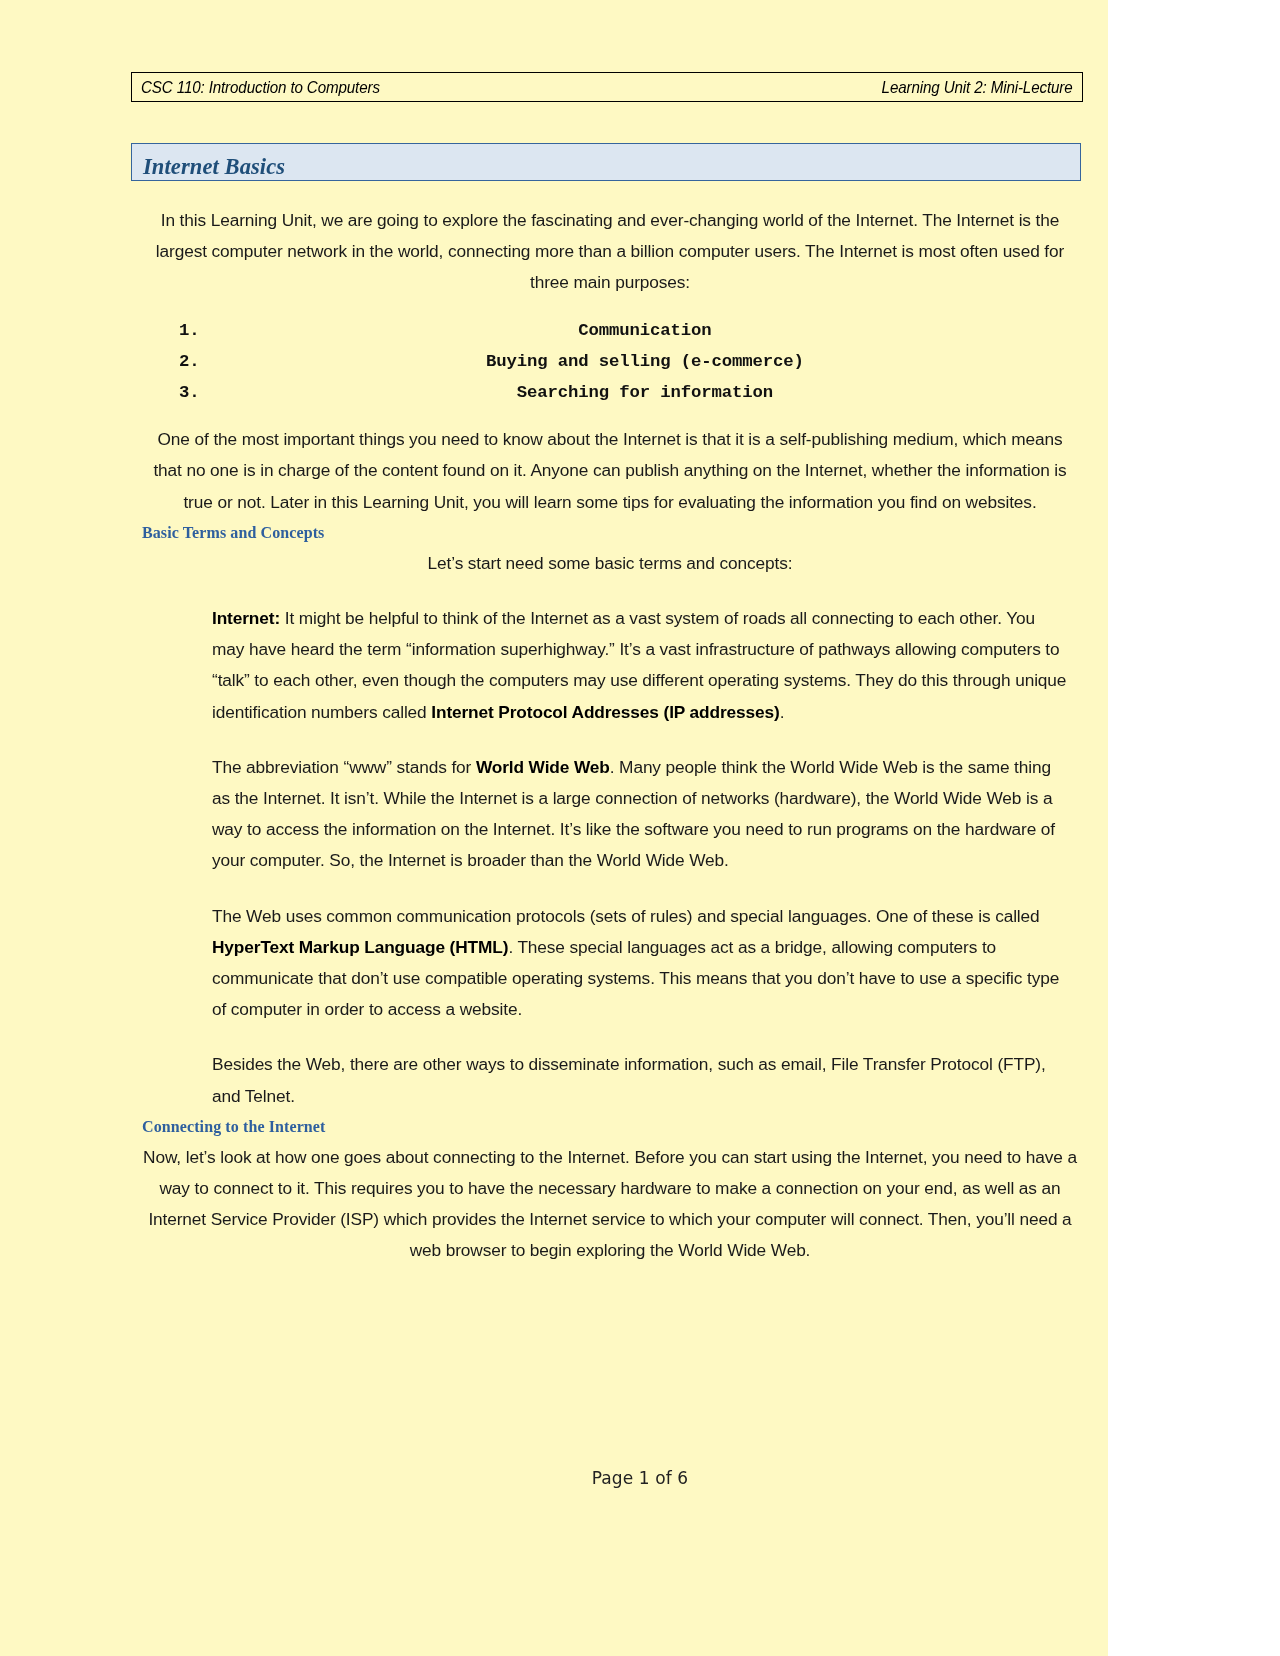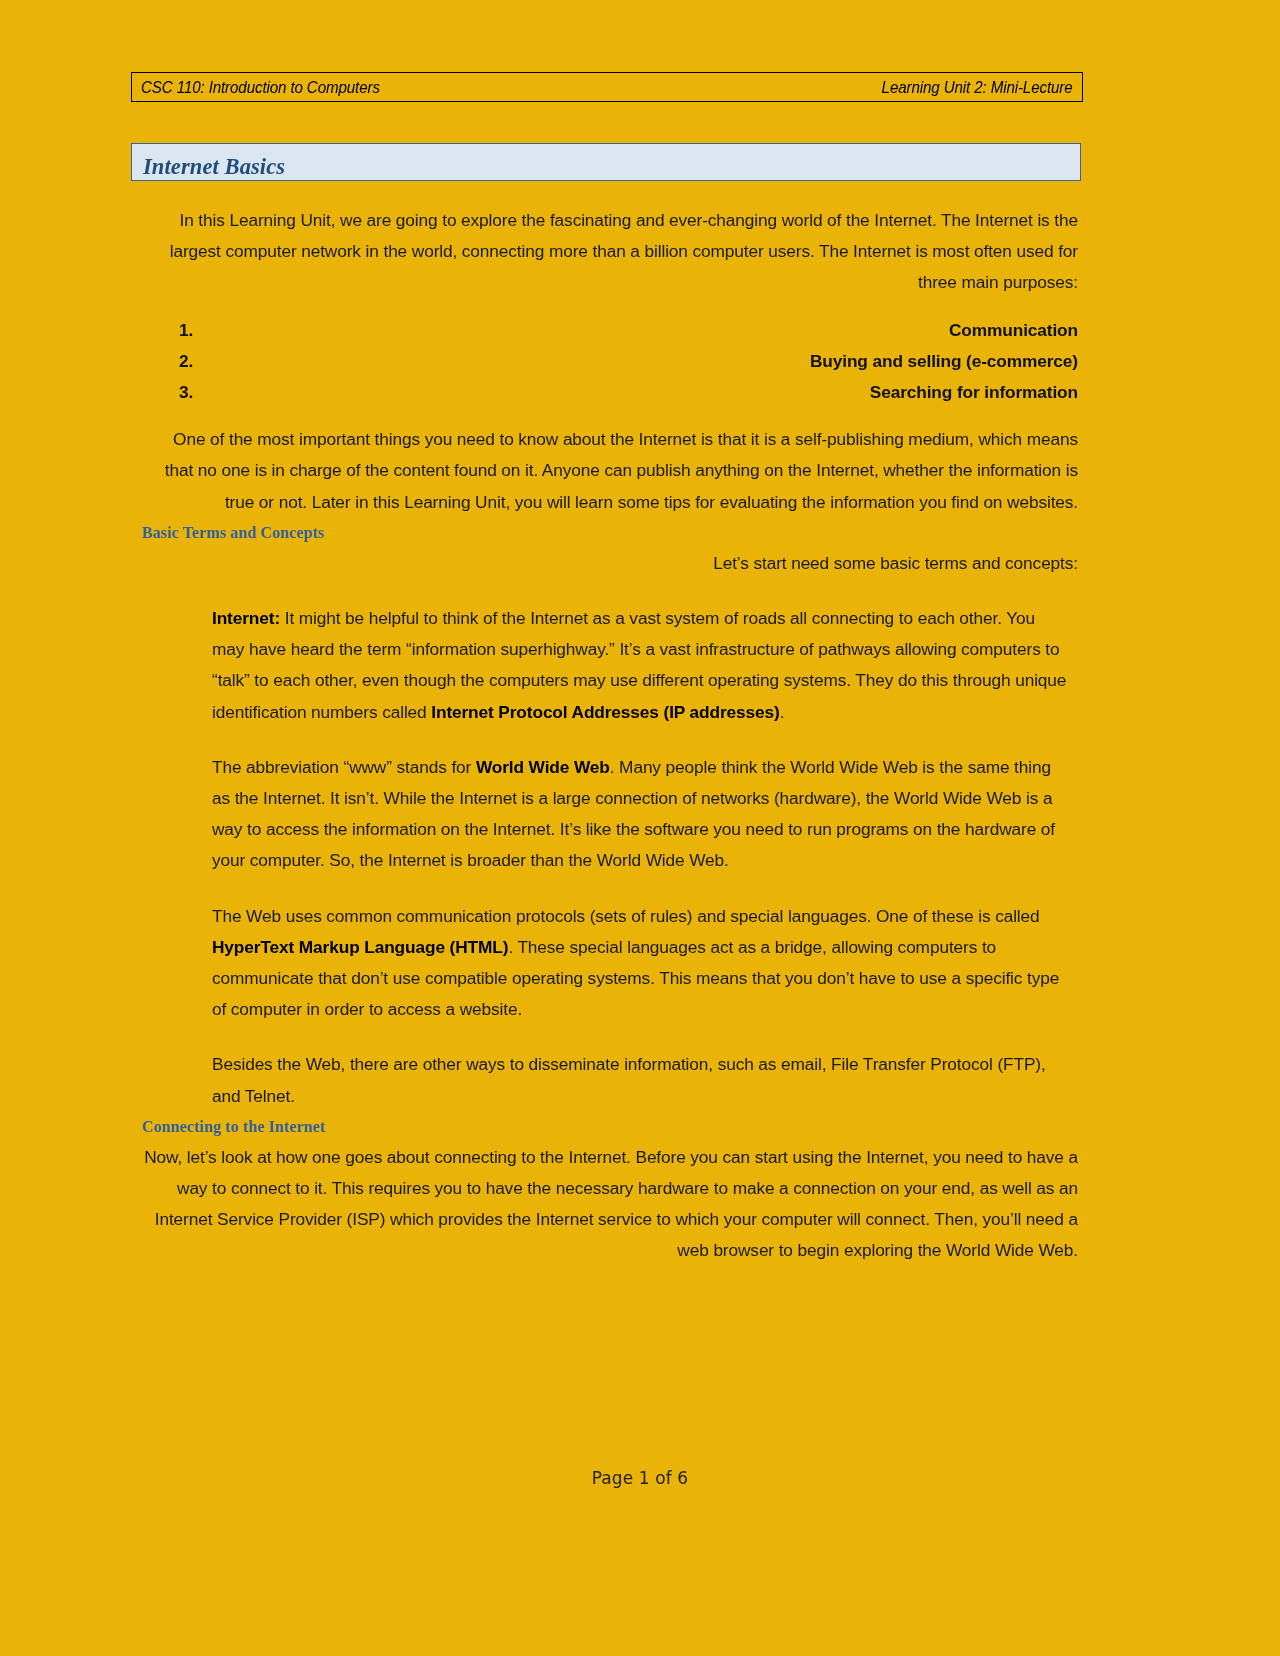--- a/index.html
+++ b/index.html
@@ -12,23 +12,23 @@
     height: 1656px;
     position: relative;
     font-family: "Liberation Sans", sans-serif;
     color: #000000;
     overflow: hidden;
   }
 
   .page {
     position: absolute;
     left: 0; top: 0;
-    width: 1280px;
+    width: 1108px;
     height: 1656px;
-    background: #eab308;
+    background: #fef9c3;
   }
 
   
   .doc-header {
     position: absolute;
     left: 131px;
     top: 72px;
     width: 952px;
     height: 30px;
     box-sizing: border-box;
@@ -82,36 +82,36 @@
     width: 936px;
   }
 
   p.body, li.body, .lead {
     font-family: "Liberation Sans", sans-serif;
     font-size: 17.3px;
     line-height: 31.2px;
     color: #1a1a1a;
     margin: 0;
     letter-spacing: -0.12px;
-    text-align: right;
+    text-align: center;
   }
 
   p.para {
     margin: 0 0 0 0;
   }
 
   
   ol.main-list {
     margin: 16px 0 16px 0;
     padding: 0 0 0 0;
     list-style: none;
     counter-reset: mainnum;
   }
   ol.main-list li {
-    font-family: Liberation Sans, sans-serif;
+    font-family: Liberation Mono, monospace;
     font-size: 17.3px;
     line-height: 31.2px;
     font-weight: bold;
     color: #111;
     position: relative;
     padding-left: 70px;
     counter-increment: mainnum;
   }
   ol.main-list li::before {
     content: counter(mainnum) ".";

